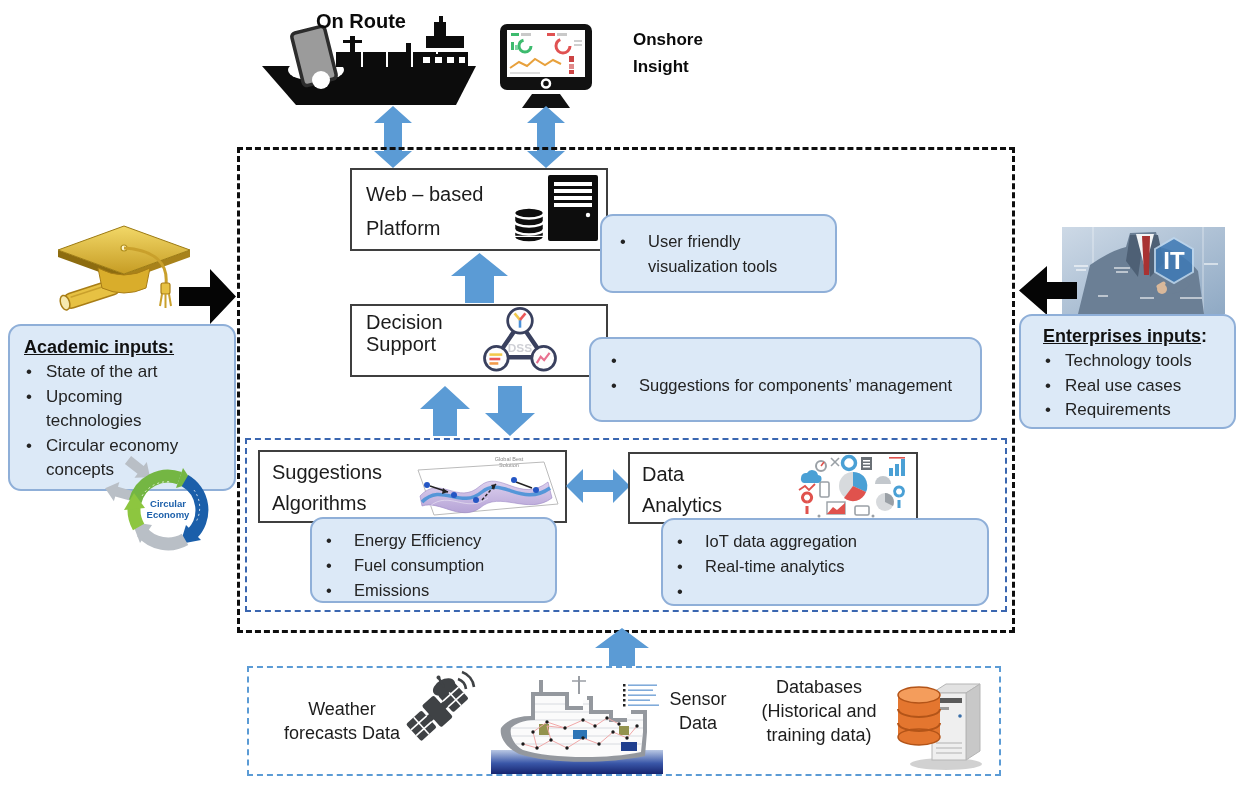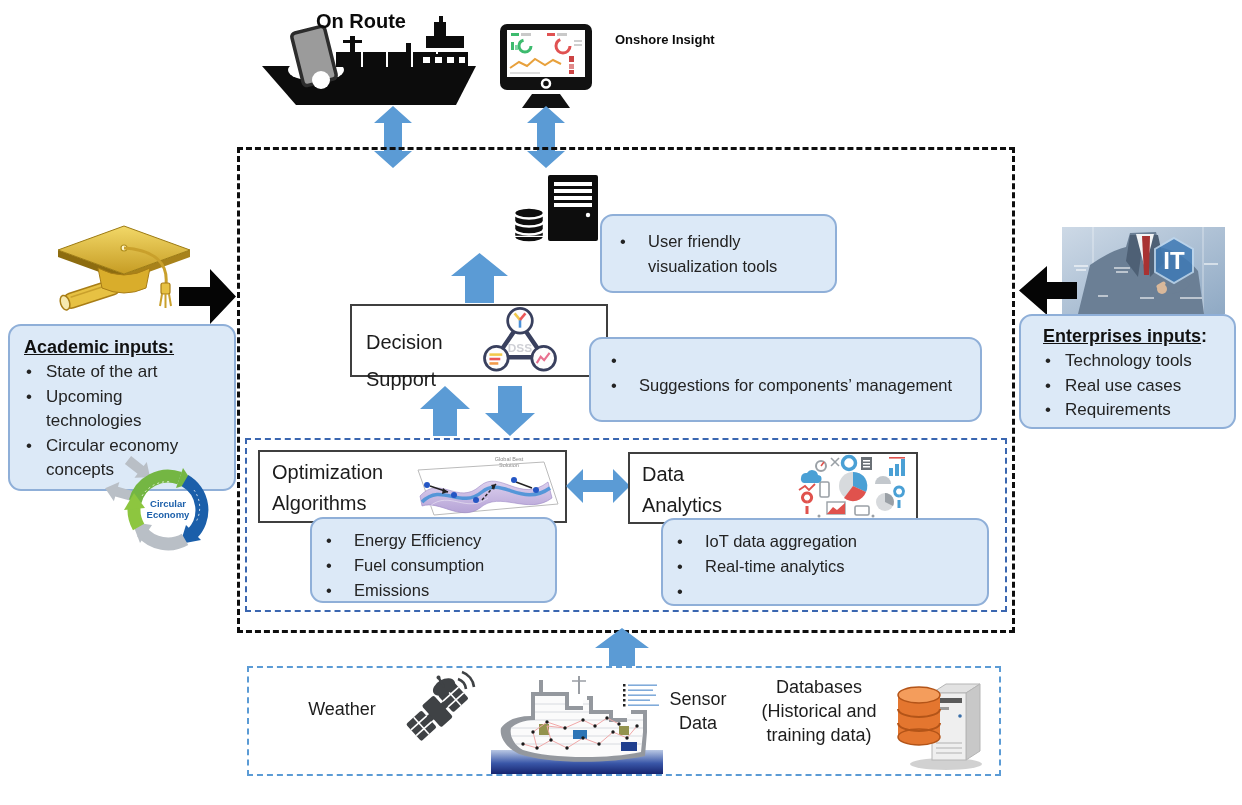--- a/index.html
+++ b/index.html
@@ -69,31 +69,34 @@
     <rect x="75" y="16" width="8" height="2" fill="#cfcfcf"></rect>
       <rect x="75" y="20" width="8" height="2" fill="#cfcfcf"></rect>
     <polyline points="11,44 20,38 28,42 36,35 46,41 54,36 62,40" fill="none" stroke="#e8a13c" stroke-width="2"></polyline>
     <rect x="70" y="32" width="5" height="6" fill="#cc4444"></rect>
       <rect x="70" y="40" width="5" height="5" fill="#e08a8a"></rect>
     <rect x="70" y="46" width="5" height="4" fill="#cc4444"></rect>
     <rect x="11" y="48" width="30" height="2" fill="#dddddd"></rect>
     <circle cx="47" cy="59.5" r="4" fill="none" stroke="#fff" stroke-width="2.5"></circle>
     <polygon points="33,70 61,70 71,84 23,84" fill="#111"></polygon>
   </svg>
-  <div class="abs toplabel" style="left:615px;top:26px;font-size:13px;line-height:27px;width:100px">Onshore Insight</div>
+  <div class="abs toplabel" style="left:633px;top:26px;font-size:17px;line-height:27px;width:100px">Onshore Insight</div>
 
   <svg class="abs" style="left:374px;top:106px" width="38" height="62" viewBox="0 0 38 62">
     <polygon points="19,0 38,17 28,17 28,45 38,45 19,62 0,45 10,45 10,17 0,17" fill="#5b9bd5"></polygon>
   </svg>
   <svg class="abs" style="left:527px;top:106px" width="38" height="62" viewBox="0 0 38 62">
     <polygon points="19,0 38,17 28,17 28,45 38,45 19,62 0,45 10,45 10,17 0,17" fill="#5b9bd5"></polygon>
   </svg>
 
   <div class="abs dash-main" style="left:237px;top:147px;width:778px;height:486px"></div>
 
+  <div class="abs solidbox" style="left:350px;top:168px;width:258px;height:83px">
+    <div class="boxlabel" style="padding:7px 0 0 14px;width:150px;line-height:34px">Web – based Platform</div>
+  </div>
   <svg class="abs" style="left:512px;top:175px" width="88" height="70" viewBox="0 0 88 70">
     <rect x="36" y="0" width="50" height="66" rx="2" fill="#0d0d0d"></rect>
     <rect x="42" y="7" width="38" height="4" fill="#fff"></rect>
       <rect x="42" y="14" width="38" height="4" fill="#fff"></rect>
     <rect x="42" y="21" width="38" height="4" fill="#fff"></rect>
       <rect x="42" y="28" width="38" height="4" fill="#fff"></rect>
     <circle cx="76" cy="40" r="2.2" fill="#fff"></circle>
     <g>
       <rect x="2" y="38" width="30" height="24" fill="#0d0d0d" stroke="#fff" stroke-width="2.5"></rect>
       <ellipse cx="17" cy="38" rx="15" ry="5.5" fill="#0d0d0d" stroke="#fff" stroke-width="2.5"></ellipse>
@@ -110,21 +113,21 @@
         <span>User friendly visualization tools</span>
       </li>
     </ul>
   </div>
 
   <svg class="abs" style="left:451px;top:253px" width="57" height="50" viewBox="0 0 57 50">
     <polygon points="28.5,0 57,23 43,23 43,50 14,50 14,23 0,23" fill="#5b9bd5"></polygon>
   </svg>
 
   <div class="abs solidbox" style="left:350px;top:304px;width:258px;height:73px">
-    <div class="boxlabel" style="padding:18px 0 0 14px;width:120px;line-height:37px">Decision Support</div>
+    <div class="boxlabel" style="padding:5px 0 0 14px;width:120px;line-height:22px">Decision Support</div>
   </div>
   <svg class="abs" style="left:481px;top:306px" width="78" height="69" viewBox="0 0 78 70">
     <path d="M39,17 L15,52 M39,17 L63,52 M15,52 L63,52" stroke="#39405e" stroke-width="4.5" fill="none"></path>
     <text x="39" y="47" text-anchor="middle" font-size="12" font-weight="bold" fill="#cfd0d6">DSS</text>
     <circle cx="39" cy="15" r="12.5" fill="#fdfdfd" stroke="#39405e" stroke-width="2.8"></circle>
     <circle cx="15" cy="53" r="12" fill="#fdfdfd" stroke="#39405e" stroke-width="2.8"></circle>
     <circle cx="63" cy="53" r="12" fill="#fdfdfd" stroke="#39405e" stroke-width="2.8"></circle>
     <path d="M39,22 L39,14" stroke="#4a90d9" stroke-width="2.6"></path>
     <path d="M39,14 L33.5,7.5" stroke="#f2c94c" stroke-width="2.6"></path>
     <path d="M39,14 L44.5,7.5" stroke="#eb5757" stroke-width="2.6"></path>
@@ -149,21 +152,21 @@
   <svg class="abs" style="left:420px;top:386px" width="50" height="50" viewBox="0 0 50 50">
     <polygon points="25,0 50,23 37,23 37,50 13,50 13,23 0,23" fill="#5b9bd5"></polygon>
   </svg>
   <svg class="abs" style="left:485px;top:386px" width="50" height="50" viewBox="0 0 50 50">
     <polygon points="25,50 0,27 13,27 13,0 37,0 37,27 50,27" fill="#5b9bd5"></polygon>
   </svg>
 
   <div class="abs dash-inner" style="left:245px;top:438px;width:762px;height:174px"></div>
 
   <div class="abs solidbox" style="left:258px;top:450px;width:309px;height:73px">
-    <div class="boxlabel" style="padding:5px 0 0 12px;width:140px;line-height:31px">Optimization Algorithms</div>
+    <div class="boxlabel" style="padding:5px 0 0 12px;width:140px;line-height:31px">Suggestions Algorithms</div>
   </div>
   <svg class="abs" style="left:396px;top:454px" width="167" height="63" viewBox="0 0 167 63">
     <defs>
       <linearGradient id="lav" x1="0" y1="0" x2="0" y2="1">
         <stop offset="0" stop-color="#ddd0ee"></stop>
           <stop offset="1" stop-color="#b5a3d6"></stop>
       </linearGradient>
     </defs>
     <text x="113" y="7" text-anchor="middle" font-size="5.5" fill="#888">Global Best</text>
     <text x="113" y="13" text-anchor="middle" font-size="5.5" fill="#888">Solution</text>
@@ -256,20 +259,21 @@
   </div>
 
   <svg class="abs" style="left:595px;top:628px" width="54" height="38" viewBox="0 0 54 38">
     <polygon points="27,0 54,20 40,20 40,38 14,38 14,20 0,20" fill="#5b9bd5"></polygon>
   </svg>
 
   <div class="abs dash-bottom" style="left:247px;top:666px;width:754px;height:110px"></div>
 
   <div class="abs blabel" style="left:258px;top:697px;width:168px">
     <span style="display:block">Weather</span>
+    <span style="display:block">forecasts Data</span>
   </div>
 
   <svg class="abs" style="left:398px;top:667px" width="78" height="82" viewBox="0 0 78 82">
     <g fill="#3f4245" transform="rotate(-42 39 44)">
       <rect x="7" y="33" width="21" height="23" rx="2"></rect>
       <rect x="50" y="33" width="21" height="23" rx="2"></rect>
       <rect x="27" y="41" width="6" height="7"></rect>
         <rect x="45" y="41" width="6" height="7"></rect>
       <rect x="31" y="30" width="16" height="29" rx="2"></rect>
     </g>

